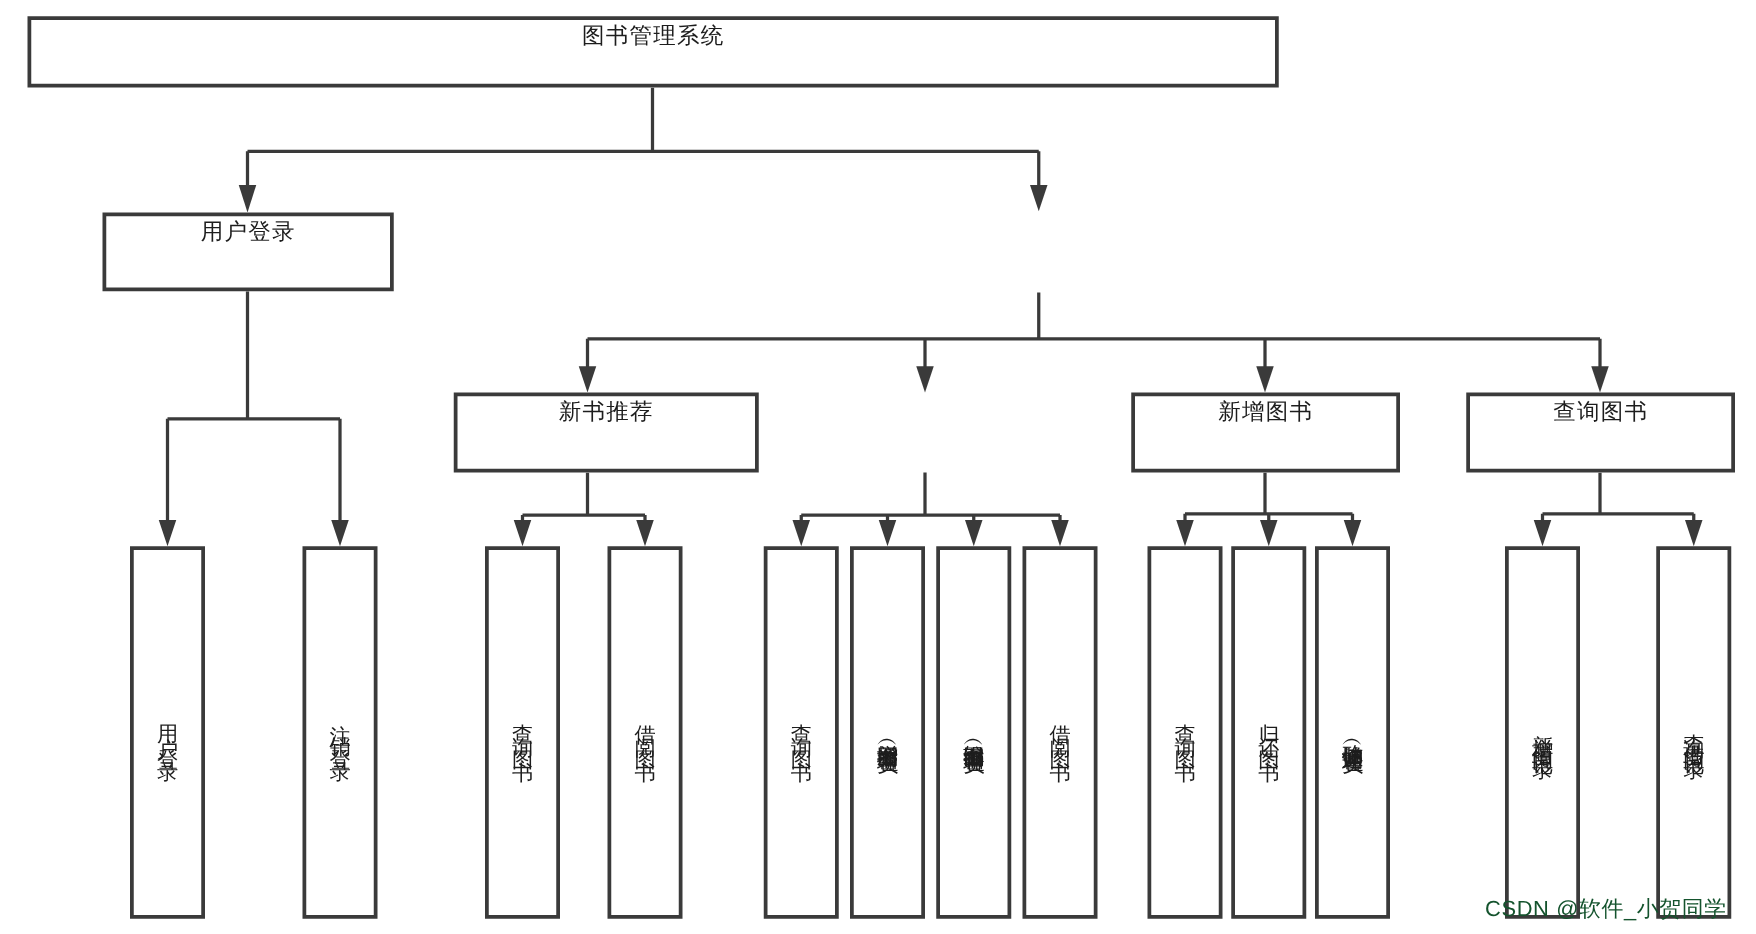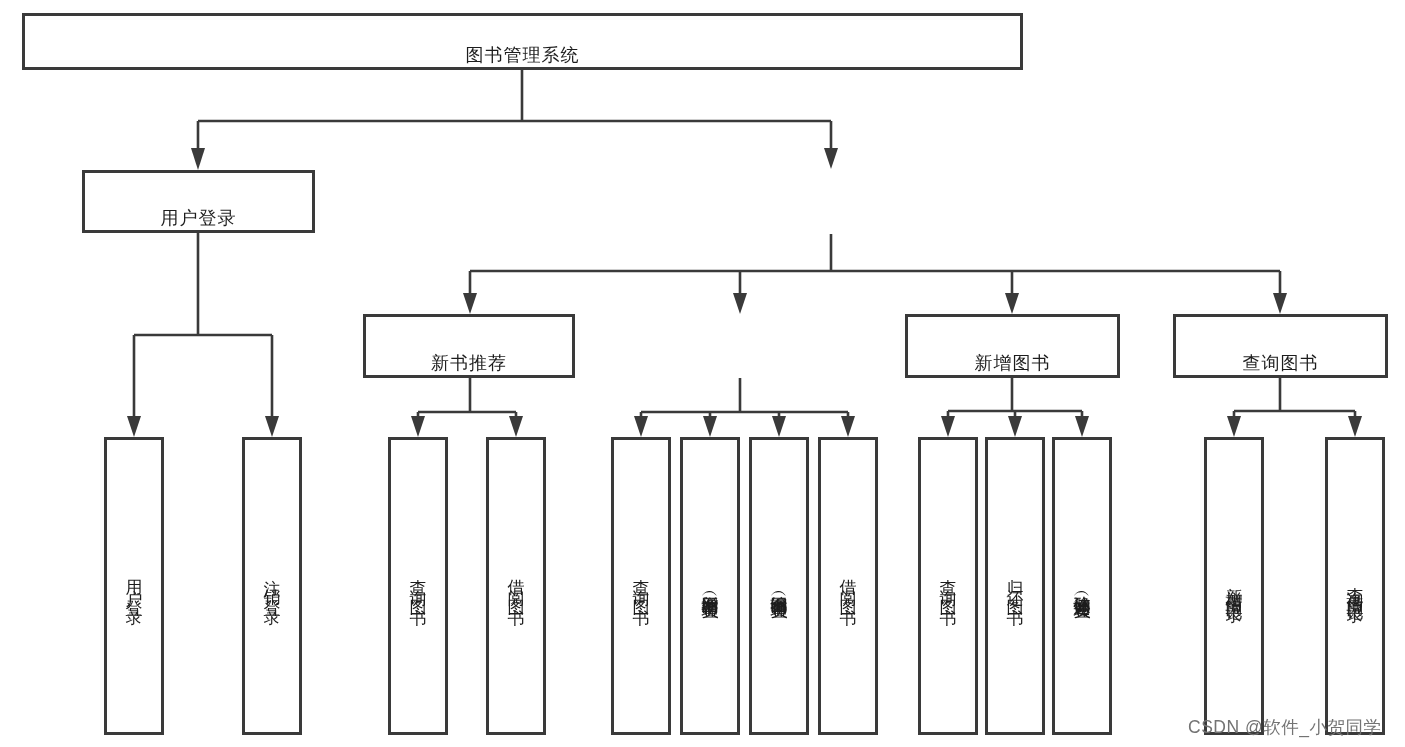--- a/index.html
+++ b/index.html
@@ -9,21 +9,21 @@
     background:#ffffff;
     overflow:hidden;
     font-family:"Liberation Sans", sans-serif;
   }
   #wires { position:absolute; left:0; top:0; width:1405px; height:747px; }
   .hnode {
     position:absolute;
     box-sizing:border-box;
     border:3px solid #3a3a3a;
     background:#ffffff;
-    display:flex; align-items:flex-end; justify-content:center;
+    display:flex; align-items:flex-start; justify-content:center;
     font-size:18px; color:#1d1d1d;
     letter-spacing:1px;
   }
   .vnode {
     position:absolute;
     box-sizing:border-box;
     top:437px; height:298px; width:60px;
     border:3px solid #3a3a3a;
     background:#ffffff;
     display:flex; align-items:center; justify-content:center;
@@ -33,21 +33,21 @@
     font-size:17px; color:#1d1d1d;
     line-height:1;
   }
   .vnode span.short { letter-spacing:10px; }
   .vnode span.mid   { letter-spacing:4px; }
   .vnode span.long  { letter-spacing:1px; }
   #watermark {
     position:absolute;
     left:1188px; top:715px;
     font-size:17.5px;
-    color:#737373;
+    color:#14532d;
     letter-spacing:0.5px;
     white-space:nowrap;
   }
 </style>
 </head>
 <body>
 
 <div id="canvas">
 
   <svg id="wires" viewBox="0 0 1405 747" xmlns="http://www.w3.org/2000/svg">
@@ -91,21 +91,21 @@
   </svg>
 
   <div class="hnode" style="left:22px; top:13px; width:1001px; height:57px;">
     <span>图书管理系统</span>
   </div>
 
   <div class="hnode" style="left:82px; top:170px; width:233px; height:63px;">
     <span>用户登录</span>
   </div>
 
-  <div class="hnode" style="left:363px; top:314px; width:212px; height:64px;">
+  <div class="hnode" style="left:363px; top:314px; width:244px; height:64px;">
     <span>新书推荐</span>
   </div>
   <div class="hnode" style="left:905px; top:314px; width:215px; height:64px;">
     <span>新增图书</span>
   </div>
   <div class="hnode" style="left:1173px; top:314px; width:215px; height:64px;">
     <span>查询图书</span>
   </div>
 
   <div class="vnode" style="left:104px;">

